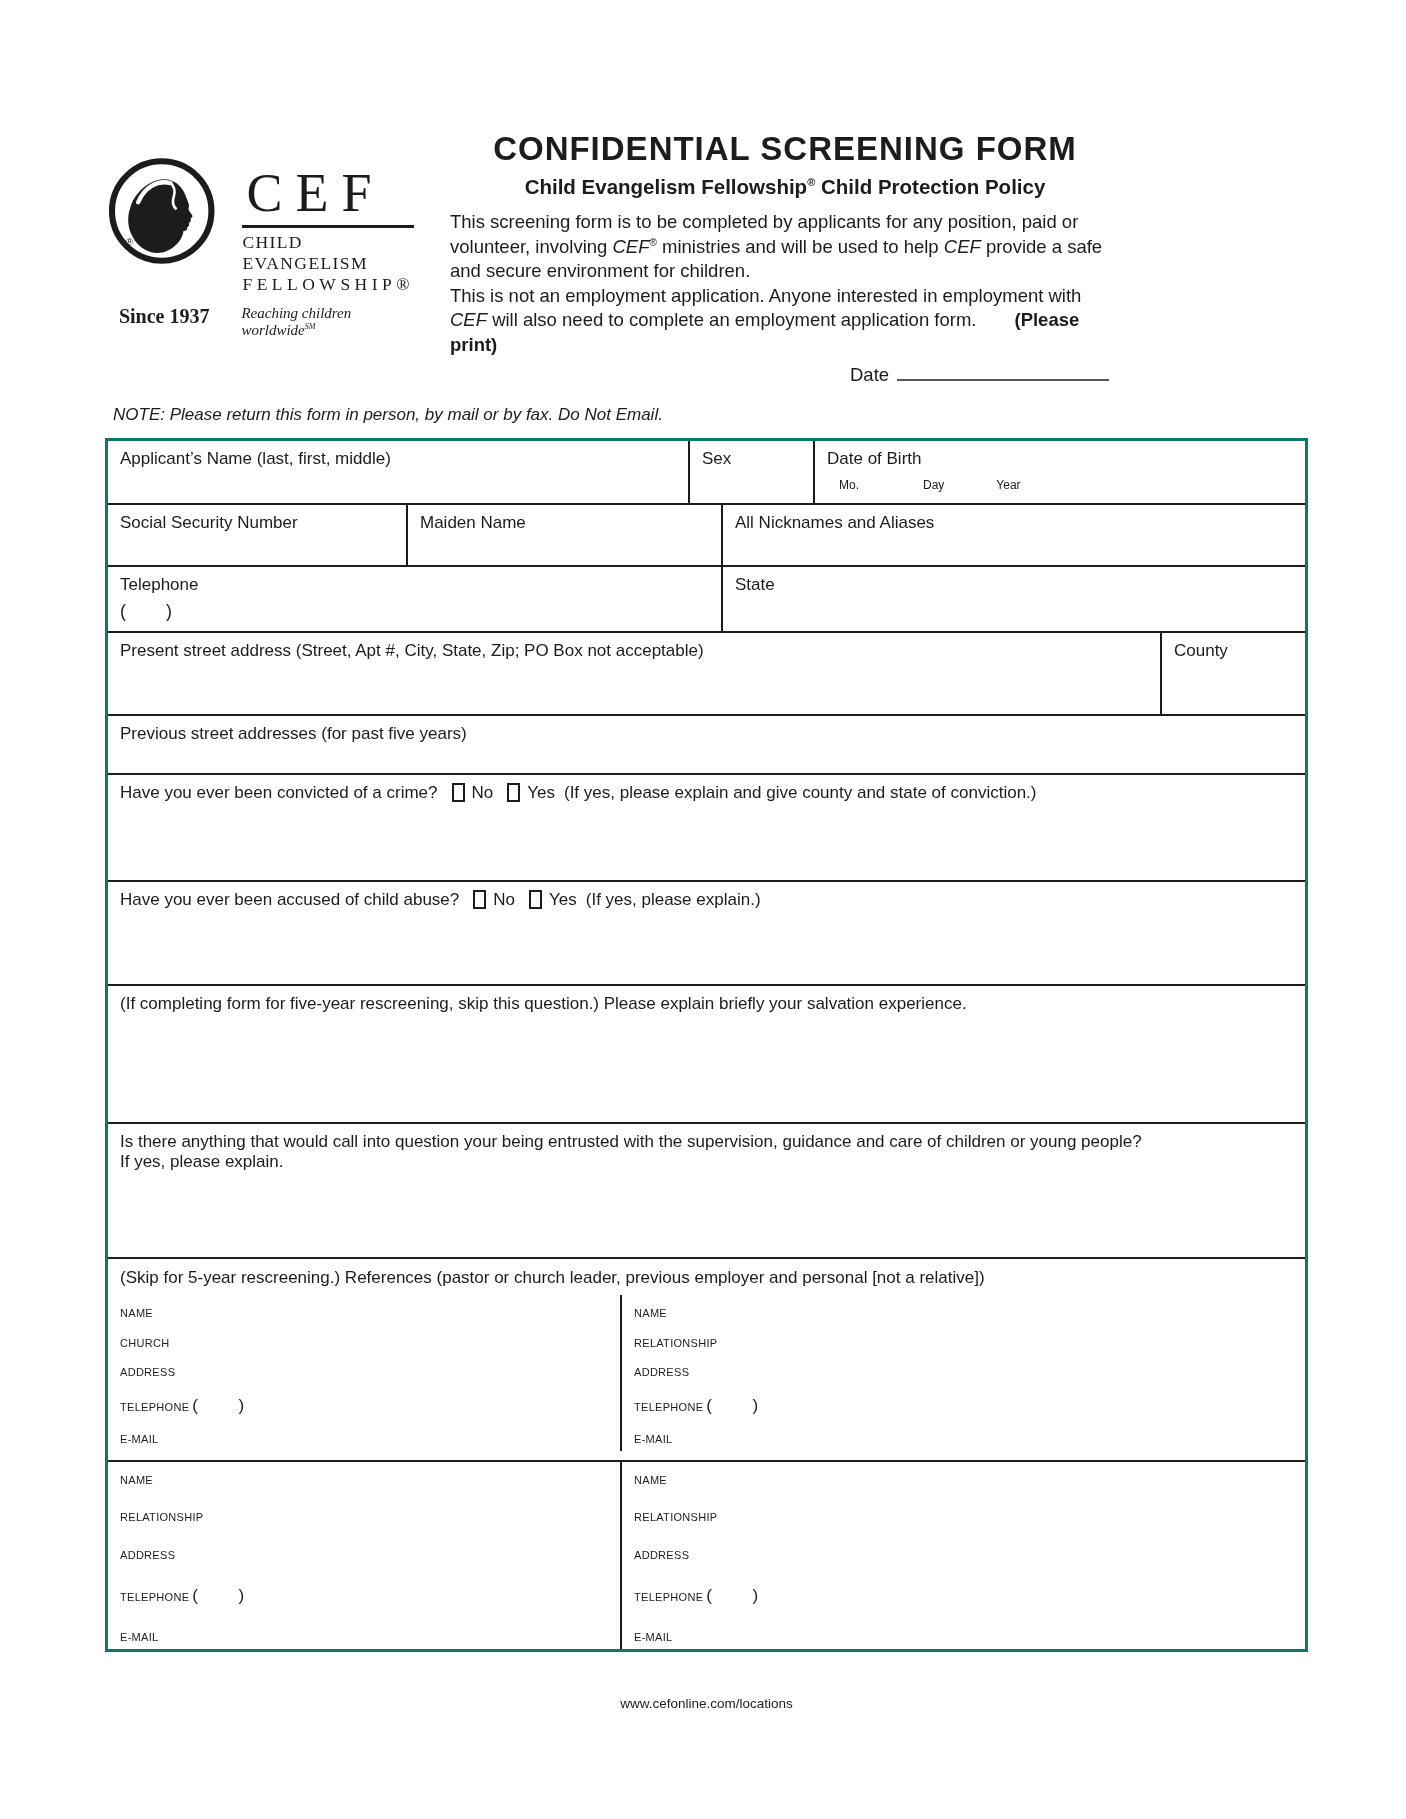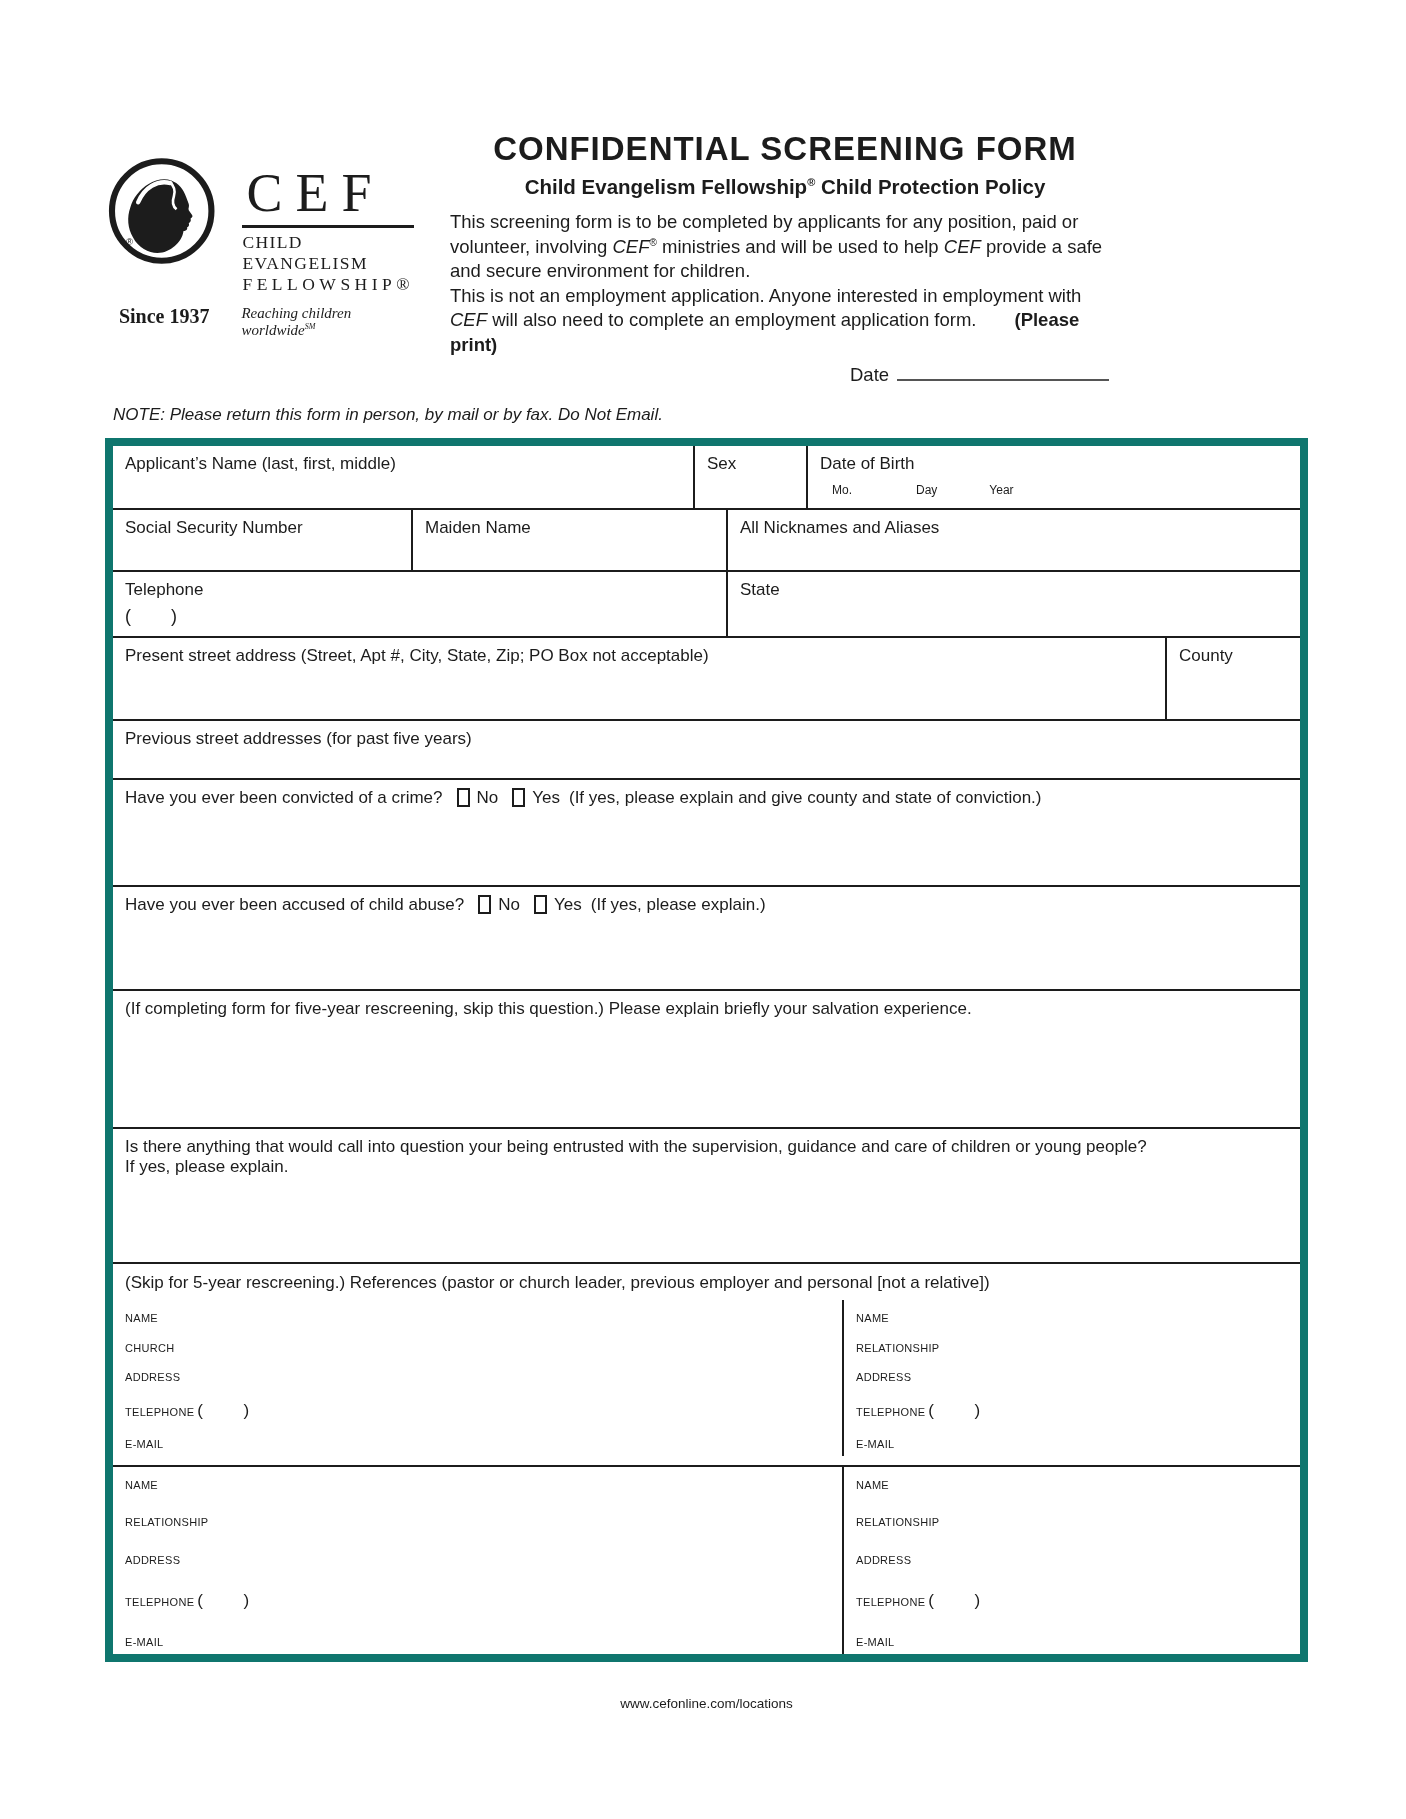--- a/index.html
+++ b/index.html
@@ -28,59 +28,59 @@
   .intro { margin-top:11px; font-size:18.5px; line-height:1.33; }
   .intro .cef { font-style:italic; }
   .intro sup { font-size:10px; }
   .please-print { font-weight:bold; margin-left:38px; }
   .date-line { margin-top:3px; font-size:18.5px; padding-left:400px; }
   .date-blank { display:inline-block; width:212px; border-bottom:2px solid #555; height:20px; margin-left:8px; }
   
   .note { position:absolute; left:113px; top:405px; font-size:17px; font-style:italic; }
   .note .b { font-weight:normal; }
   
-  .form-table { position:absolute; left:105px; top:438px; width:1203px; border:8px solid #0f766e; background:#fff; }
+  .form-table { position:absolute; left:105px; top:438px; width:1203px; border:3px solid #0f766e; background:#fff; }
   .row { display:flex; border-top:2px solid #1c1c1c; }
   .row:first-child { border-top:none; }
   .cell { padding:8px 12px; font-size:17px; }
   .cell + .cell { border-left:2px solid #1c1c1c; }
   .r1 { height:62px; }
   .r2 { height:62px; }
   .r3 { height:66px; }
   .r4 { height:83px; }
   .r5 { height:59px; }
   .r6 { height:107px; }
   .r7 { height:104px; }
   .r8 { height:138px; }
   .r9 { height:135px; }
   .r10 { height:203px; display:block; }
   .r11 { height:189px; }
   .c-name { width:580px; }
-  .c-sex { width:113px; }
+  .c-sex { width:125px; }
   .c-dob { flex:1; }
   .dob-sub { font-size:12px; margin-top:9px; }
   .dob-sub .mo { margin-left:12px; }
   .dob-sub .day { margin-left:64px; }
   .dob-sub .year { margin-left:52px; }
   .c-ssn { width:298px; }
   .c-maiden { width:315px; }
   .c-nick { flex:1; }
   .c-tel { width:613px; }
   .c-email { flex:1; }
   .c-addr { width:1052px; }
   .c-county { flex:1; }
   .c-full { width:100%; }
   .parens-line { white-space:pre; margin-top:6px; font-size:18px; }
   .checkbox { display:inline-block; width:13px; height:19px; border:2px solid #1c1c1c; background:#fff; vertical-align:-4px; margin:0 7px 0 14px; }
   .q-suffix { margin-left:9px; }
   
   .refs-header { padding:9px 12px 0 12px; font-size:17px; }
   .refs-cols { display:flex; margin-top:7px; height:156px; }
   .r11 .refs-cols { margin-top:0; height:100%; }
-  .ref-col { width:729px; padding:12px 12px 6px 12px; display:flex; flex-direction:column; justify-content:space-between; }
+  .ref-col { width:512px; padding:12px 12px 6px 12px; display:flex; flex-direction:column; justify-content:space-between; }
   .ref-col.right { border-left:2px solid #1c1c1c; flex:1; }
   .ref-field { font-size:11px; letter-spacing:0.3px; }
   .ref-field .parens { font-size:17px; white-space:pre; font-weight:normal; margin-left:3px; }
   
   .footer-url { position:absolute; left:105px; top:1696px; width:1203px; text-align:center; font-size:13.5px; }
 </style>
 </head>
 <body>
 
 <div class="logo-block">

